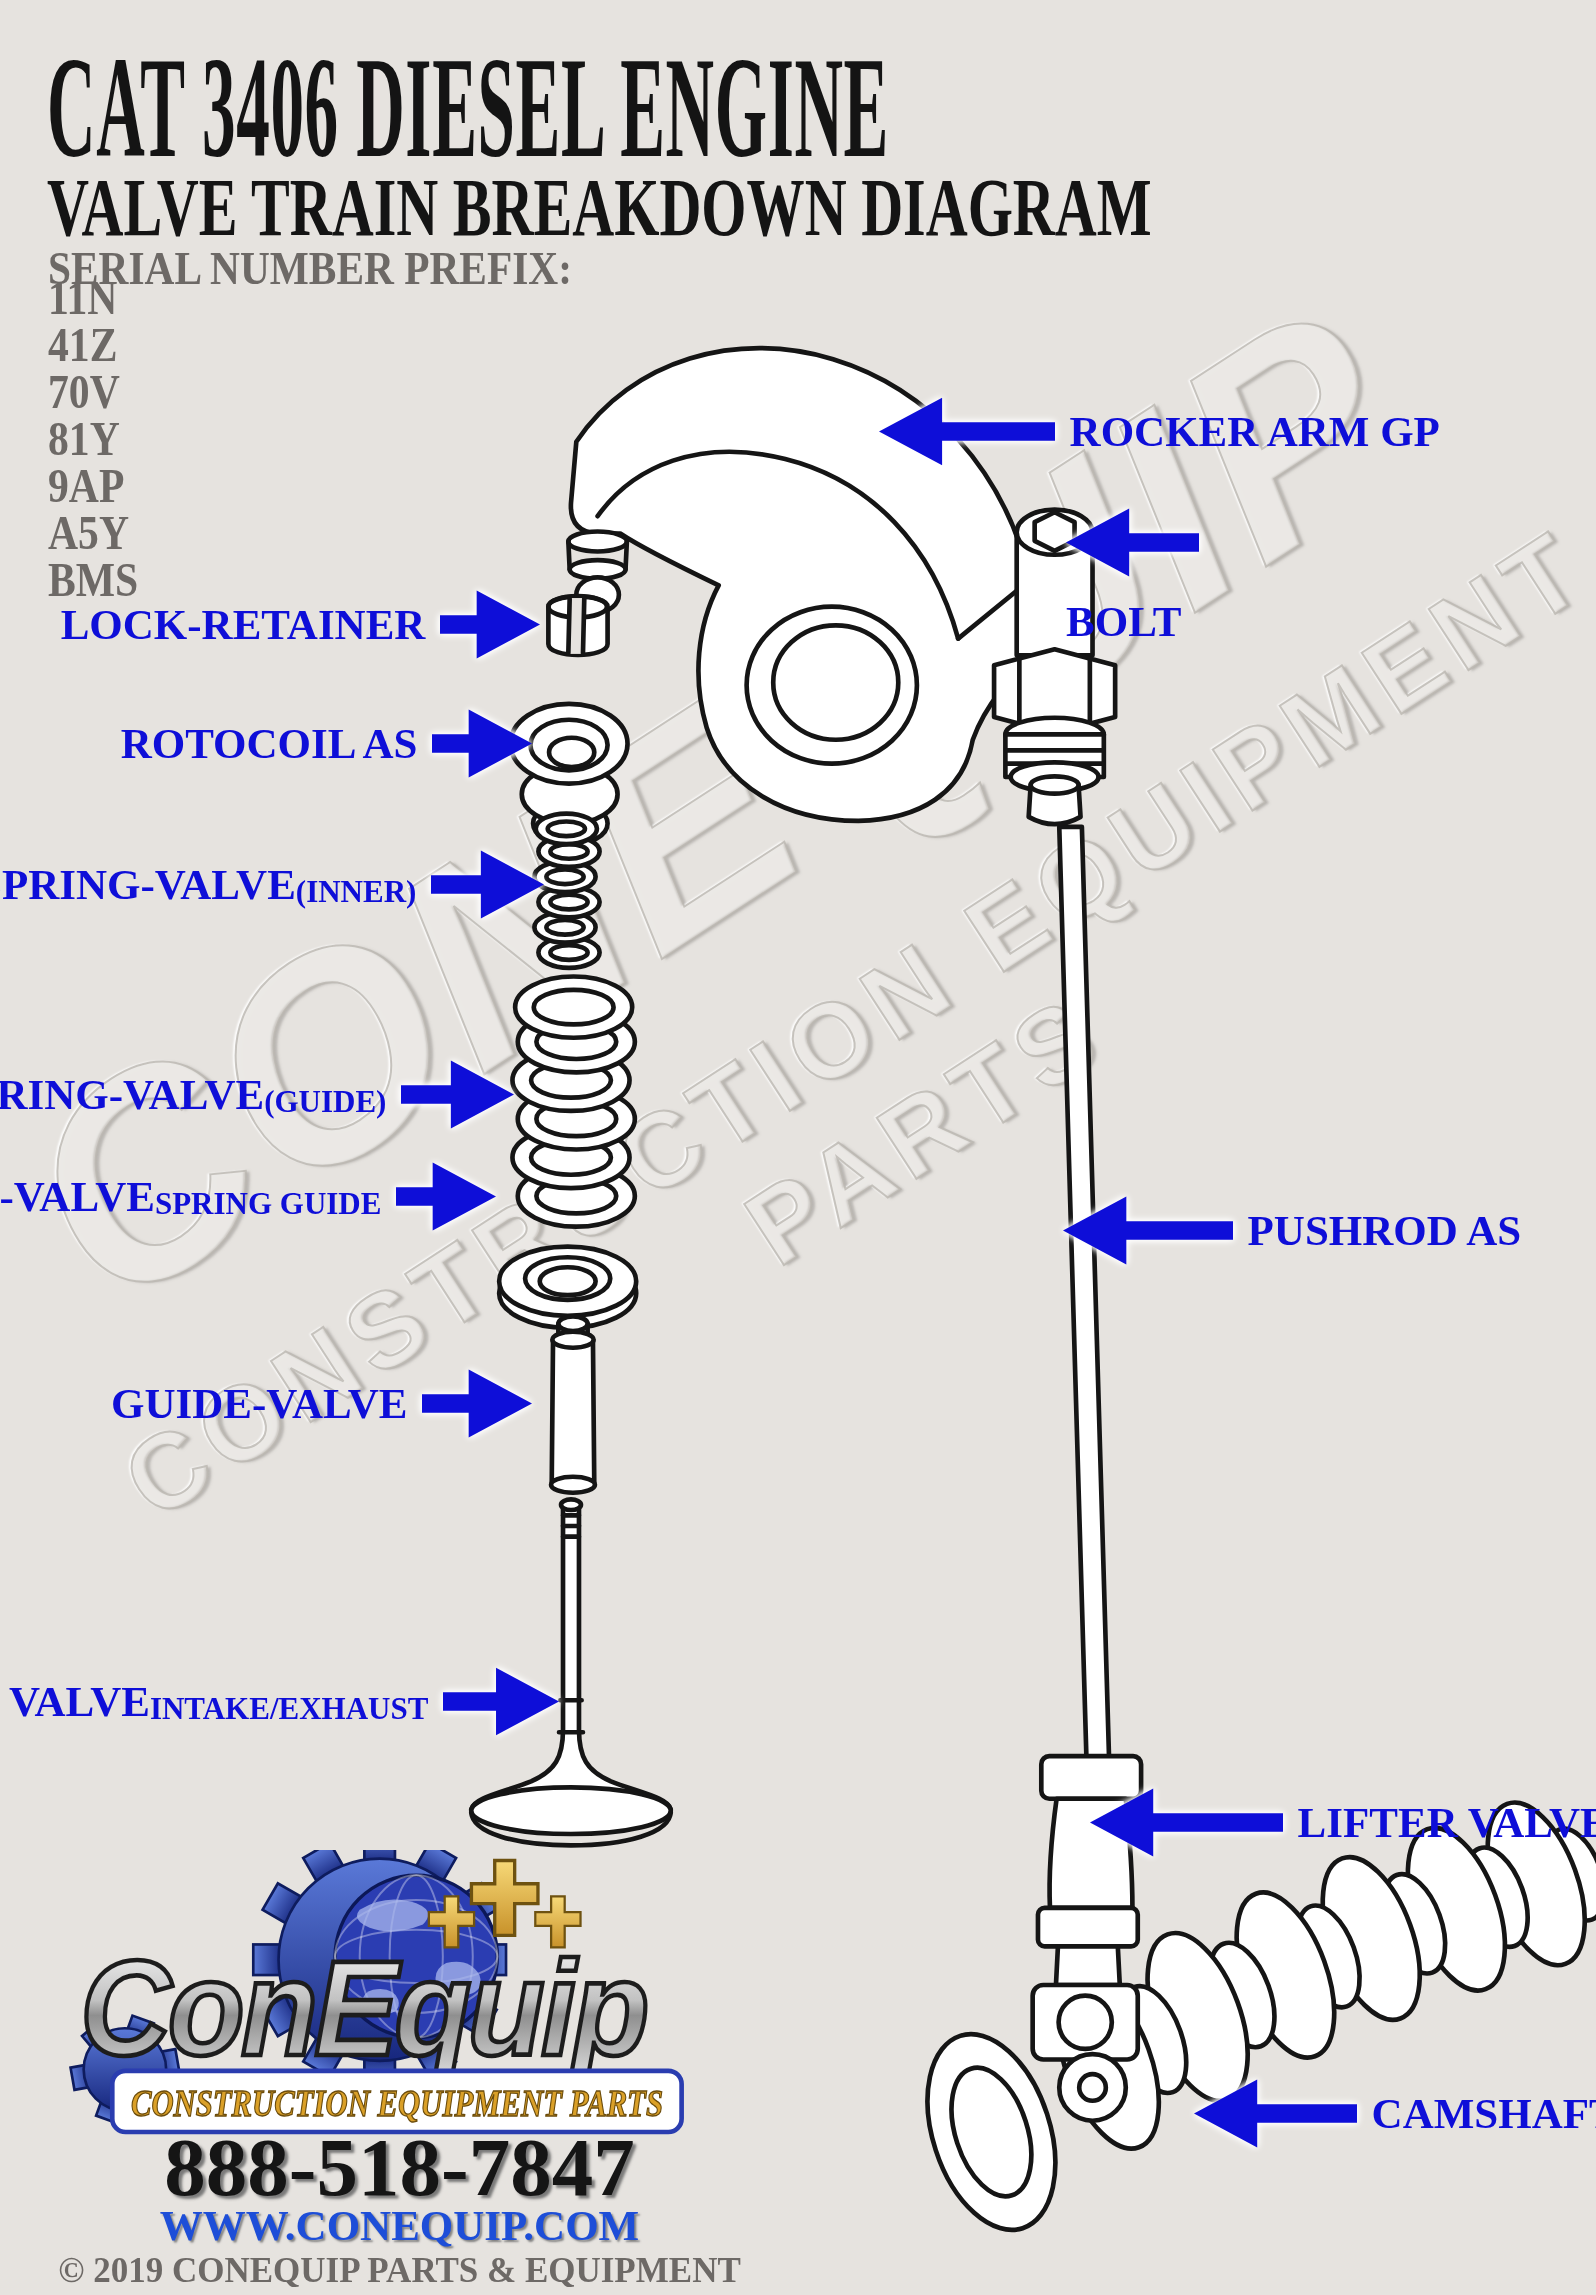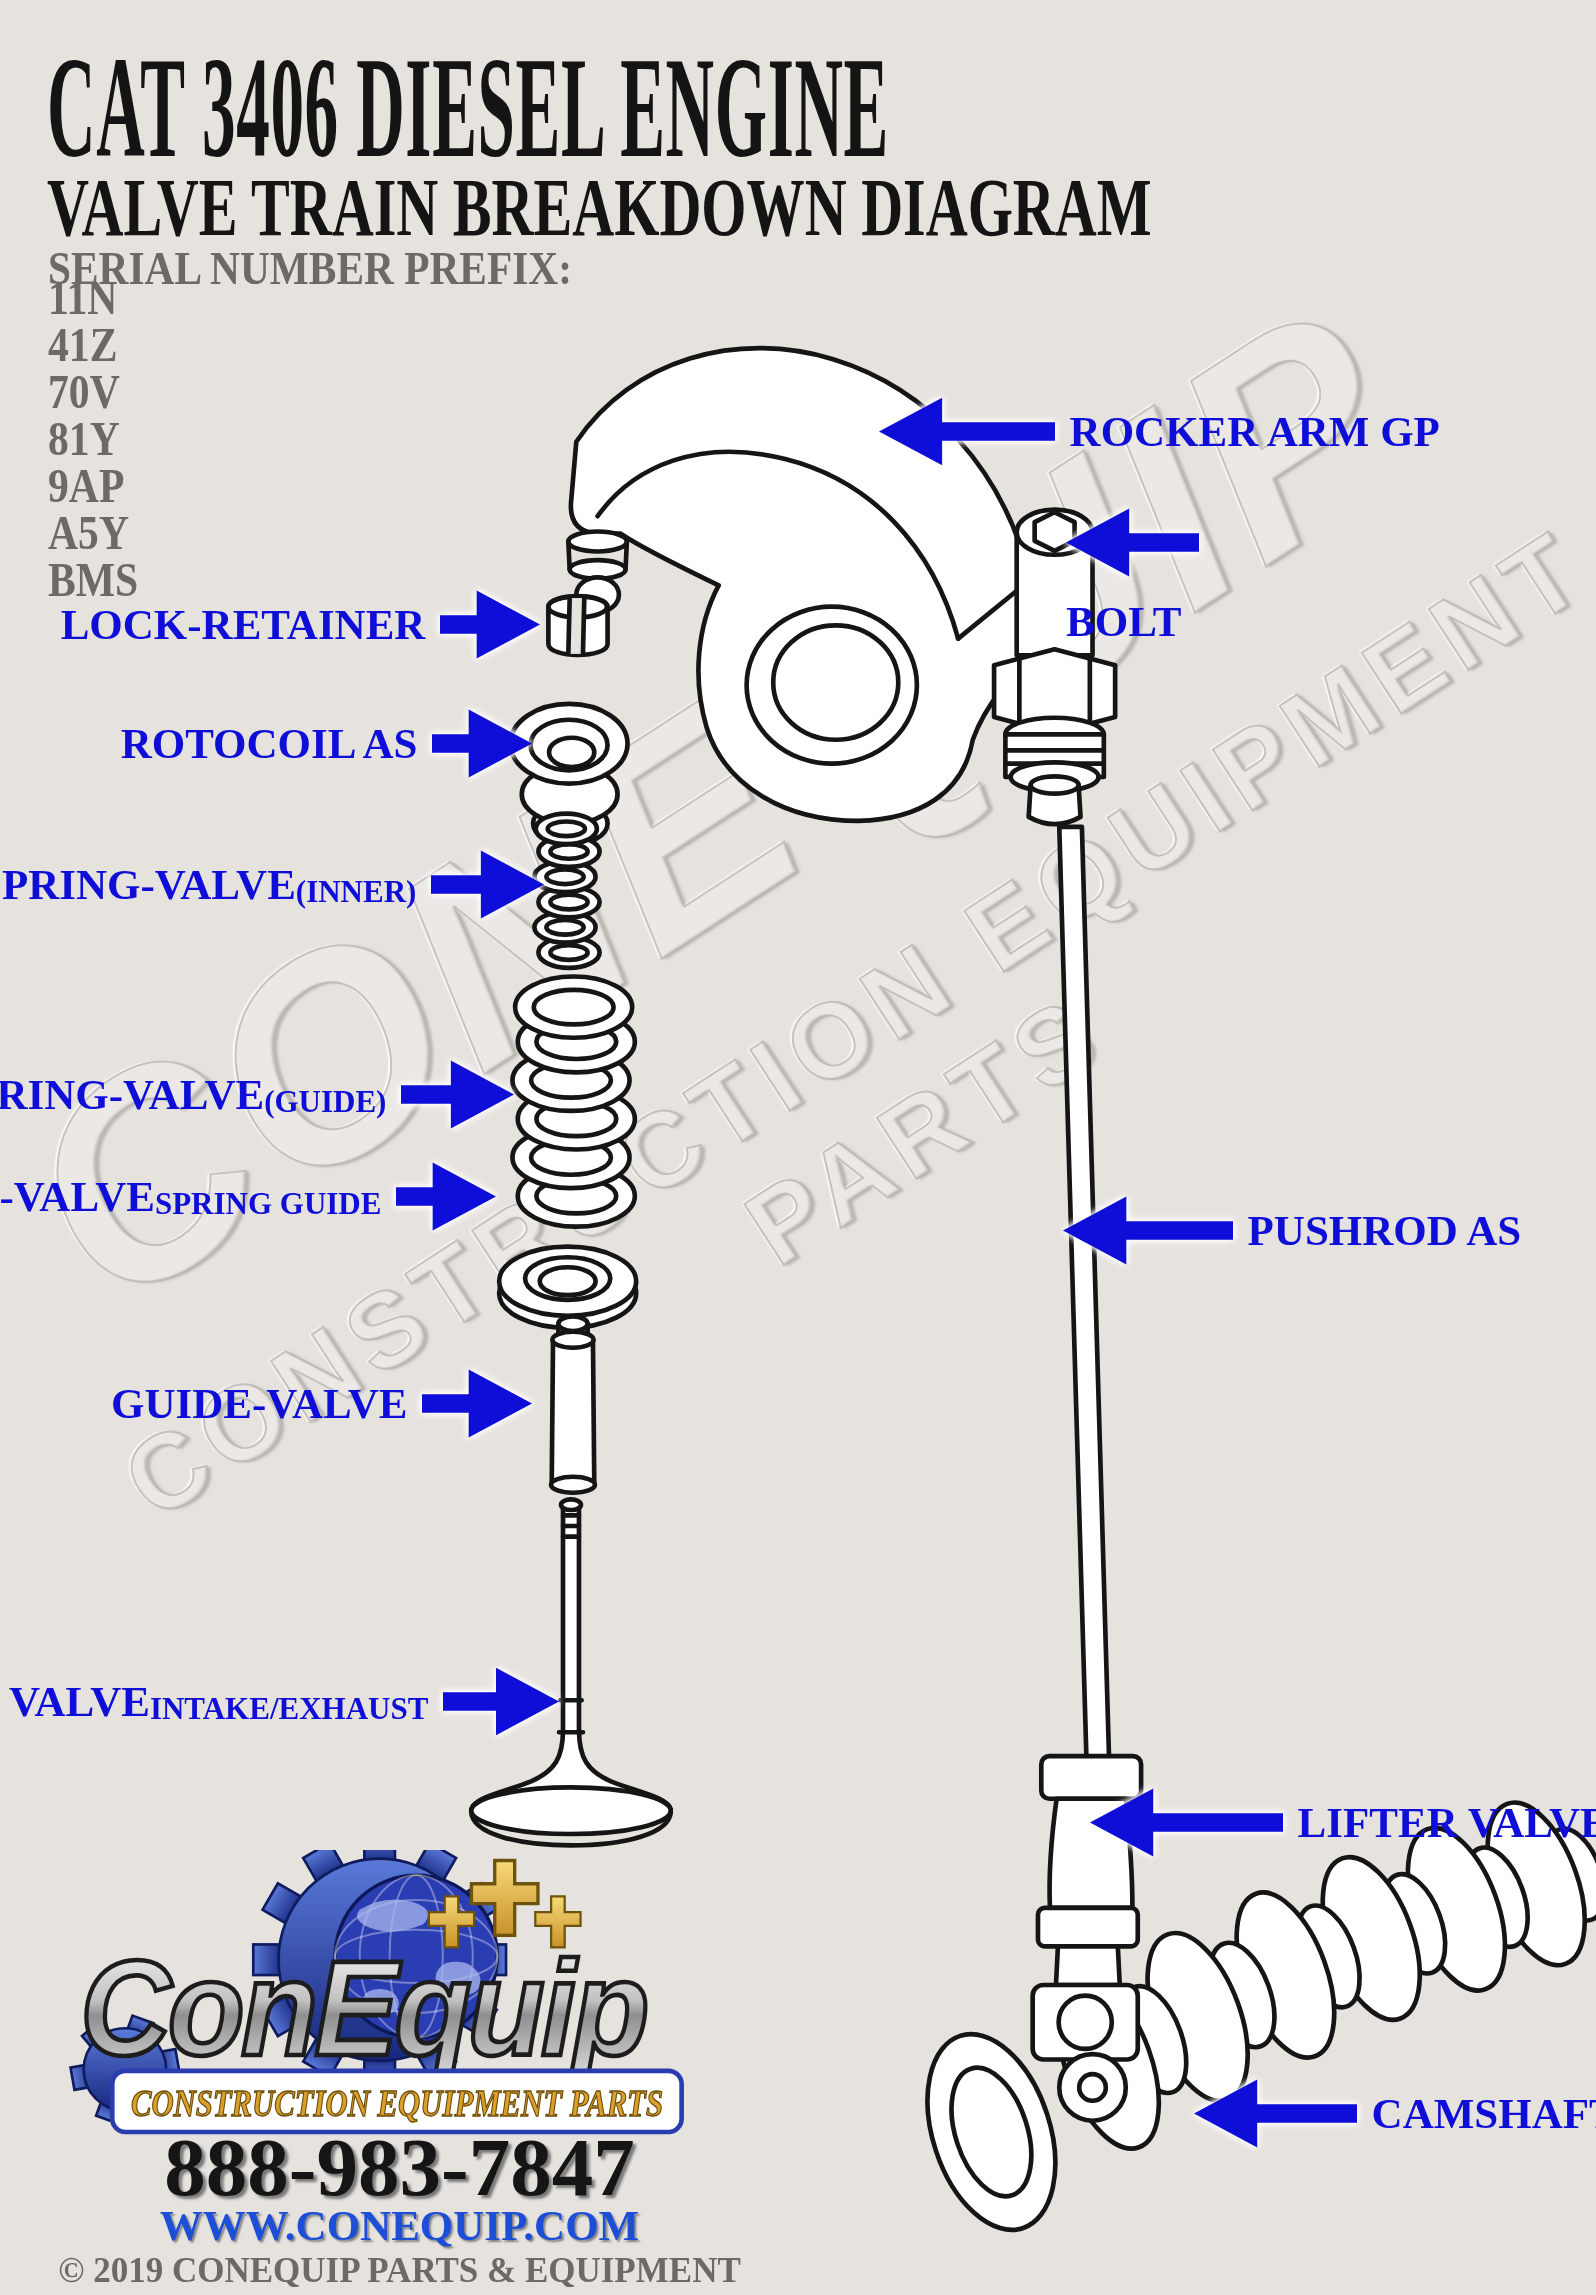--- a/index.html
+++ b/index.html
@@ -395,16 +395,16 @@
     <path transform="translate(608,108) scale(0.85)" d="M -12 -45 h24 v28 h28 v24 h-28 v38 h-24 v-38 h-28 v-24 h28 z"></path>
     <path transform="translate(768,108) scale(0.85)" d="M -12 -45 h24 v28 h28 v24 h-28 v38 h-24 v-38 h-28 v-24 h28 z"></path>
   </g>
 
   <text x="50" y="308" font-family="Liberation Sans, sans-serif" font-weight="bold" font-style="italic" font-size="205" letter-spacing="-6" fill="url(#met)" stroke="#1d1d1d" stroke-width="7" textLength="850" lengthAdjust="spacingAndGlyphs">ConEquip</text>
 
   <rect x="98" y="332" width="856" height="92" rx="20" fill="#ffffff" stroke="#2a3db0" stroke-width="7"></rect>
   <text x="526" y="400" text-anchor="middle" font-family="Liberation Serif, serif" font-weight="bold" font-style="italic" font-size="57" fill="#daa028" stroke="#6b4c0c" stroke-width="2" textLength="800" lengthAdjust="spacingAndGlyphs">CONSTRUCTION EQUIPMENT PARTS</text>
 </svg>
 
-<div class="phone">888-983-7847</div>
+<div class="phone">888-518-7847</div>
 <div class="site">WWW.CONEQUIP.COM</div>
 <div class="copy">© 2019 CONEQUIP PARTS &amp; EQUIPMENT LLC</div>
 
 
 </body></html>

